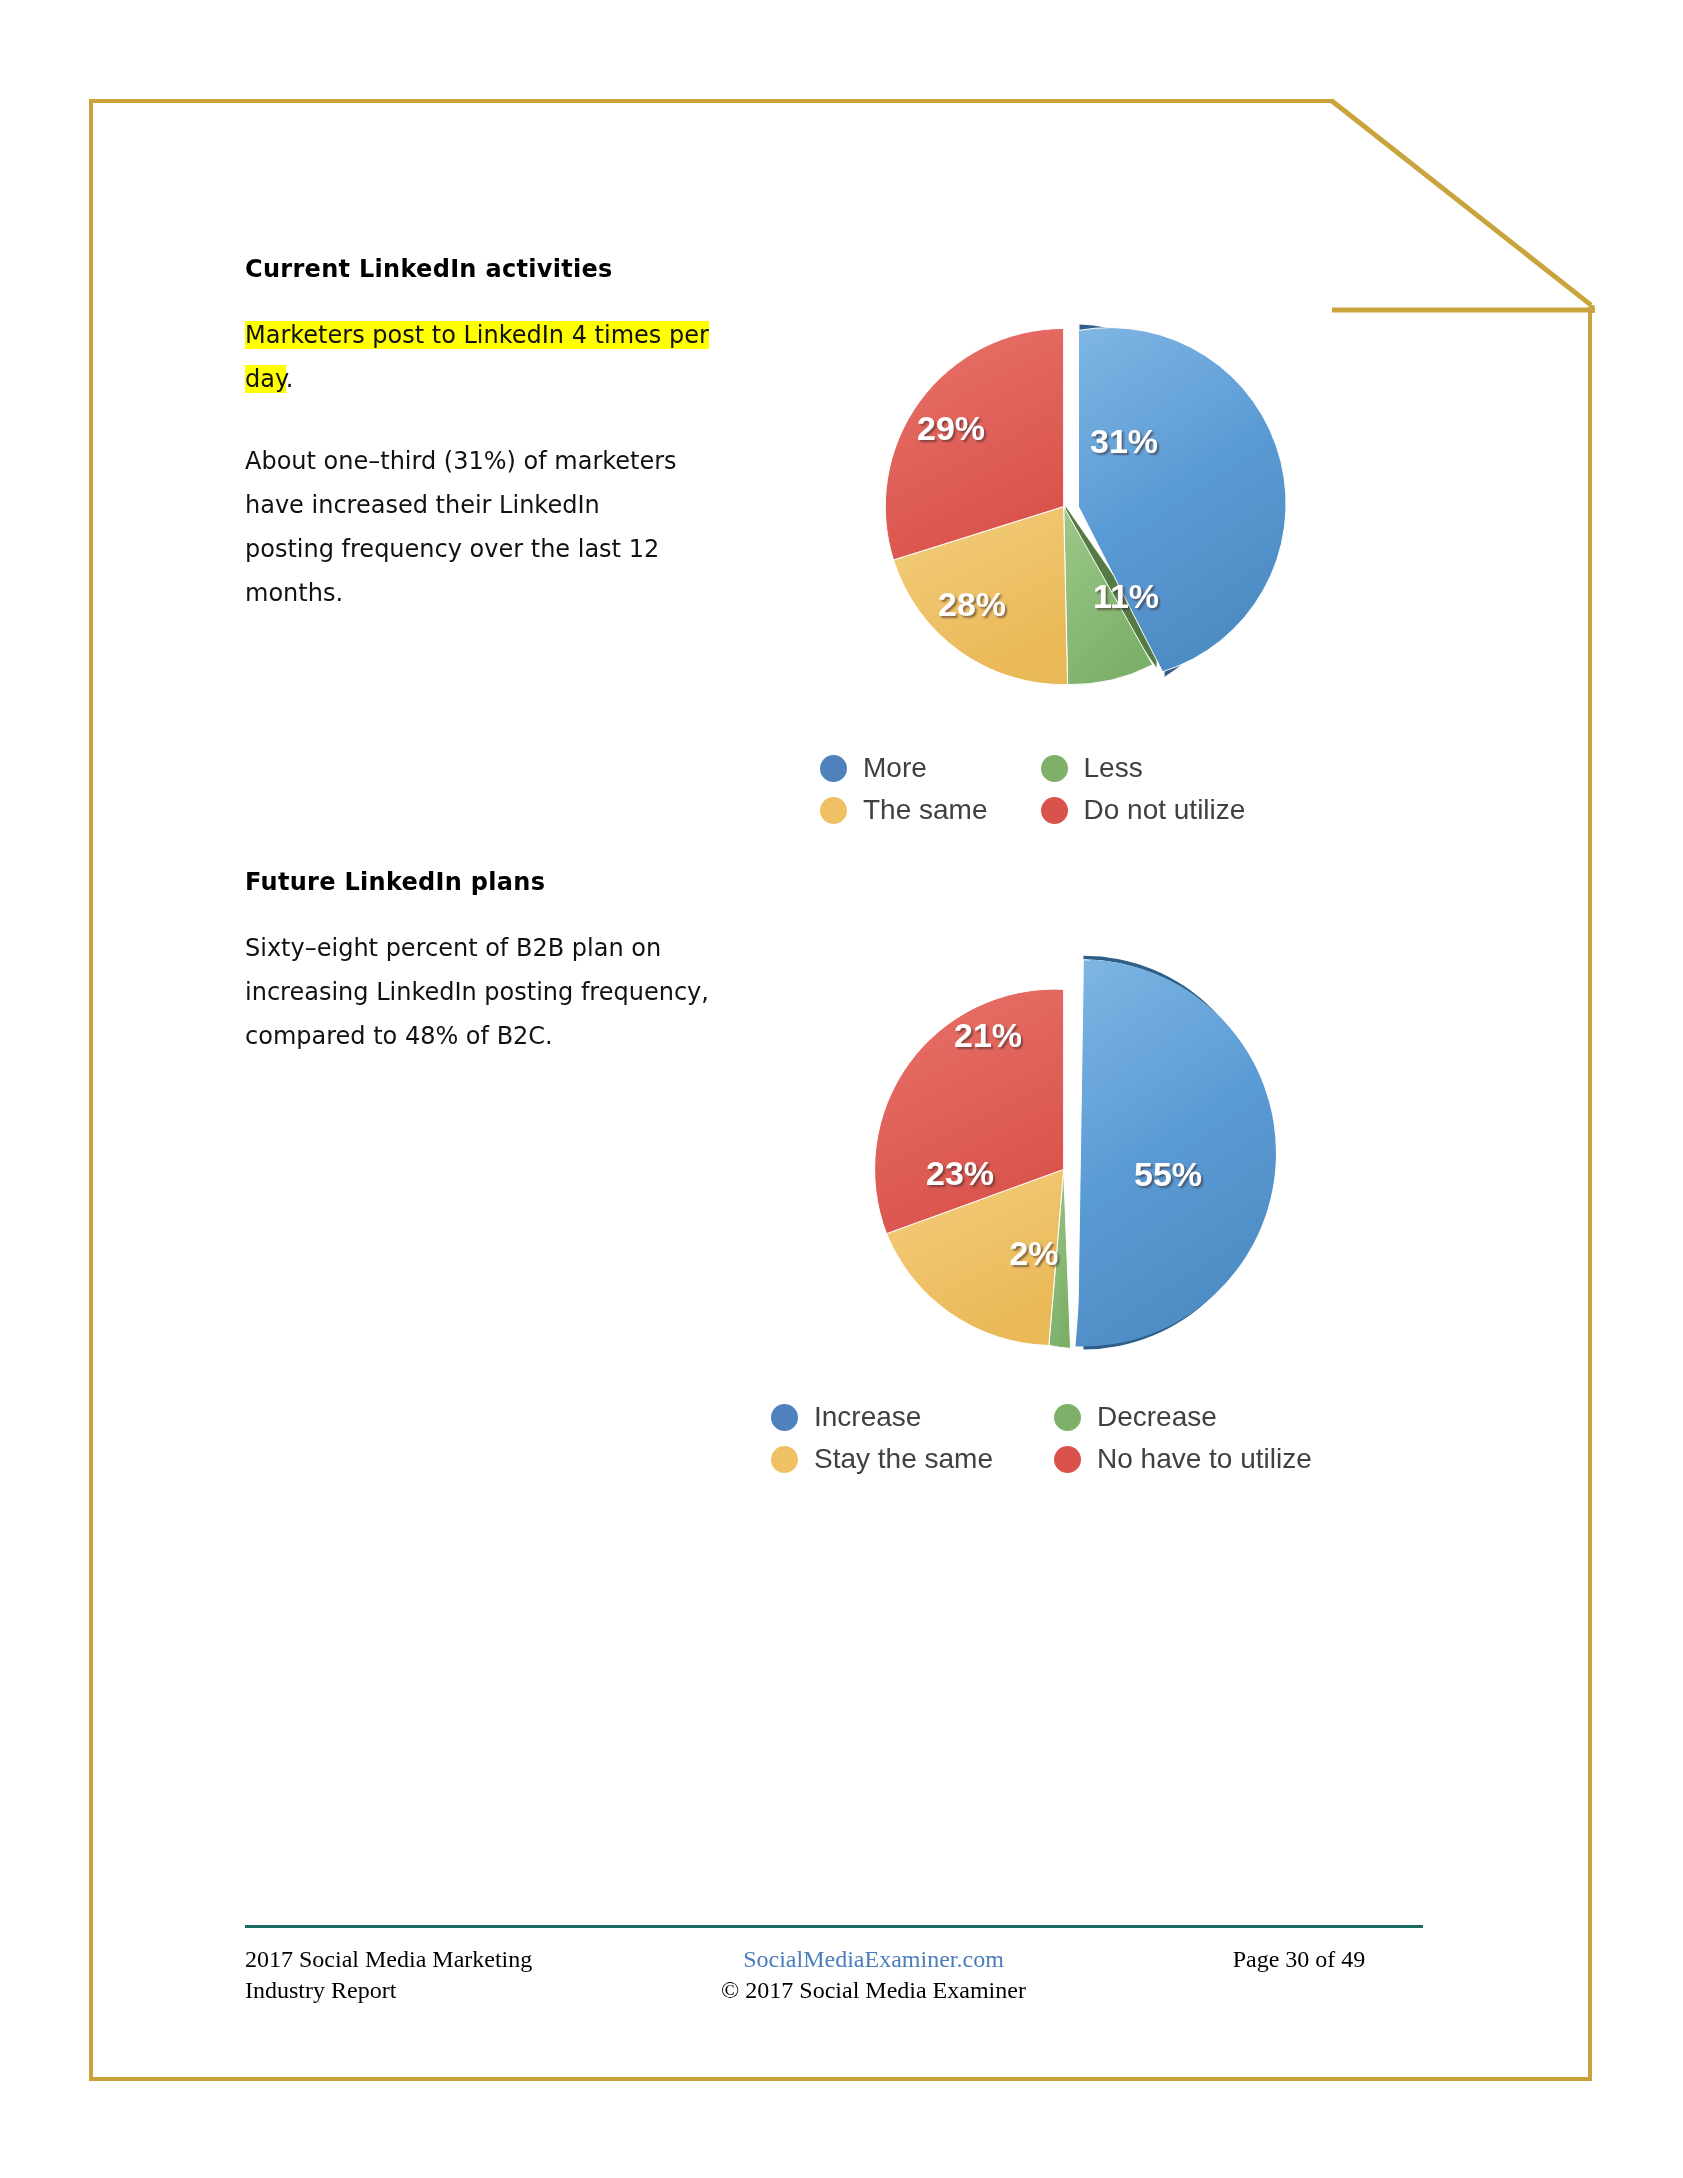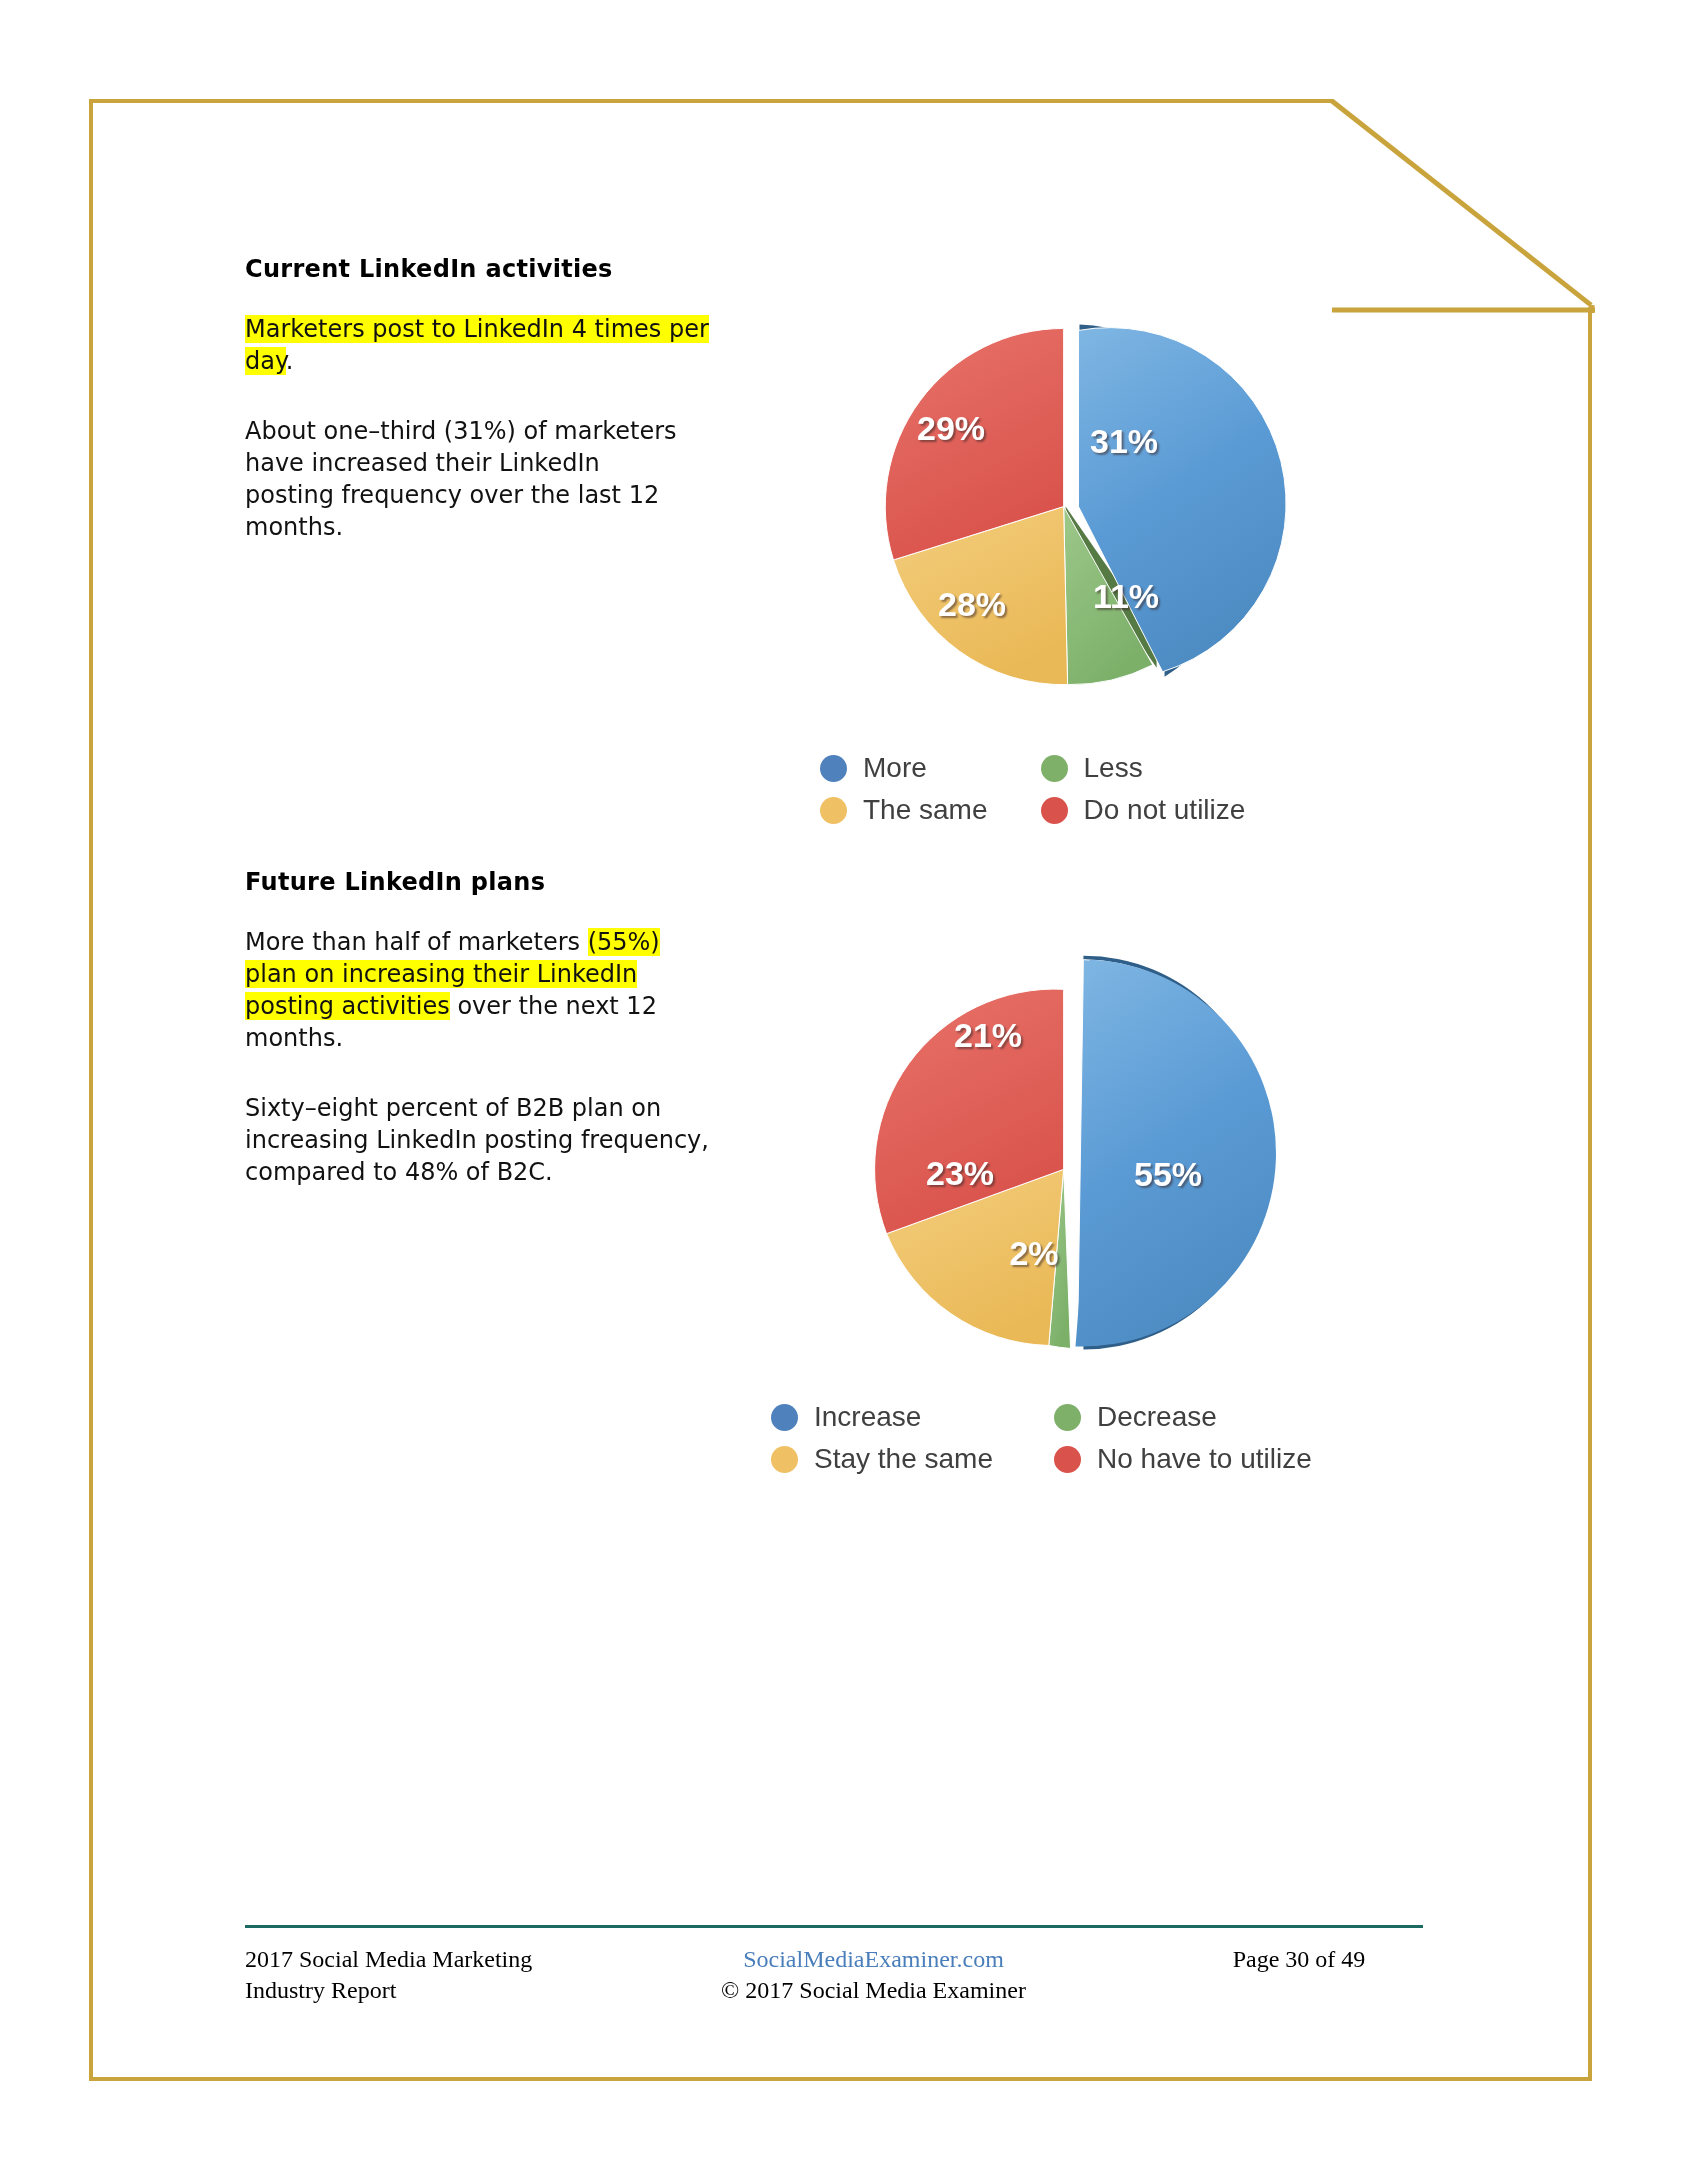--- a/index.html
+++ b/index.html
@@ -60,21 +60,21 @@
     font-family: "DejaVu Sans", sans-serif;
     font-weight: bold;
     font-size: 24px;
     letter-spacing: 0.3px;
     color: #000;
     margin: 0 0 30px 0;
   }
   .para {
     font-family: "DejaVu Sans", sans-serif;
     font-size: 24px;
-    line-height: 32px;
+    line-height: 44px;
     color: #111;
     margin: 0 0 34px 0;
   }
   .hl {
     background: #ffff00;
   }
 
   
   .chart-wrap {
     position: absolute;
@@ -235,23 +235,20 @@
     </div>
     <div class="legend-item">
       <span class="legend-swatch" style="background:#d9534c;"></span>
       <span class="legend-label">Do not utilize</span>
     </div>
   </div>
 </div>
 
 <div class="col-text" style="left:245px; top:868px;">
   <h2 class="sec-heading">Future LinkedIn plans</h2>
-  <p class="para" style="width:460px; margin-bottom:38px;">
-    <span>More than half of marketers </span><span class="hl">(55%) plan on increasing their LinkedIn posting activities</span><span> over the next 12 months.</span>
-  </p>
   <p class="para" style="width:465px;">Sixty–eight percent of B2B plan on increasing LinkedIn posting frequency, compared to 48% of B2C.</p>
 </div>
 
 <div class="chart-wrap" style="left:830px; top:926px;">
   <div class="pie-stage" style="width:495px; height:465px;">
     <svg class="pie-svg" width="495" height="465" viewBox="0 0 500 470">
       <defs>
         <linearGradient id="g2blue" x1="0" y1="0" x2="0.35" y2="1">
           <stop offset="0%" stop-color="#7fb6e3"></stop>
           <stop offset="55%" stop-color="#5b9bd5"></stop>

